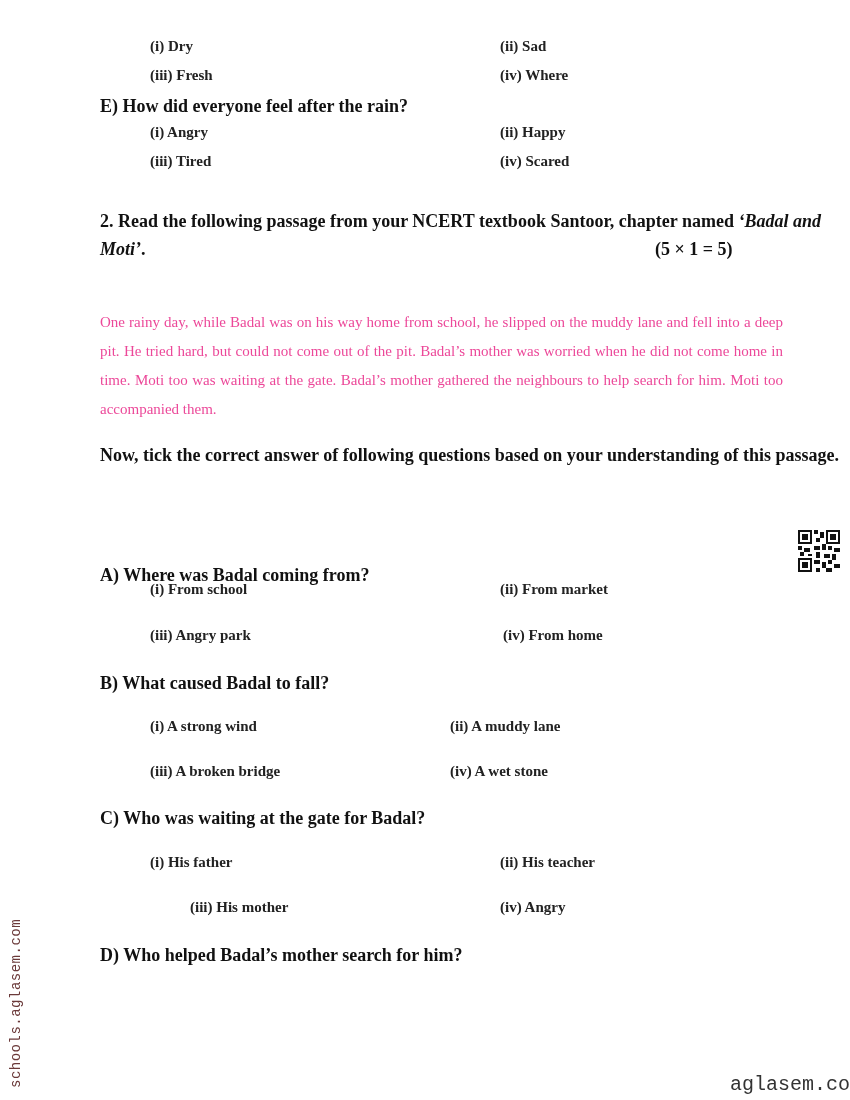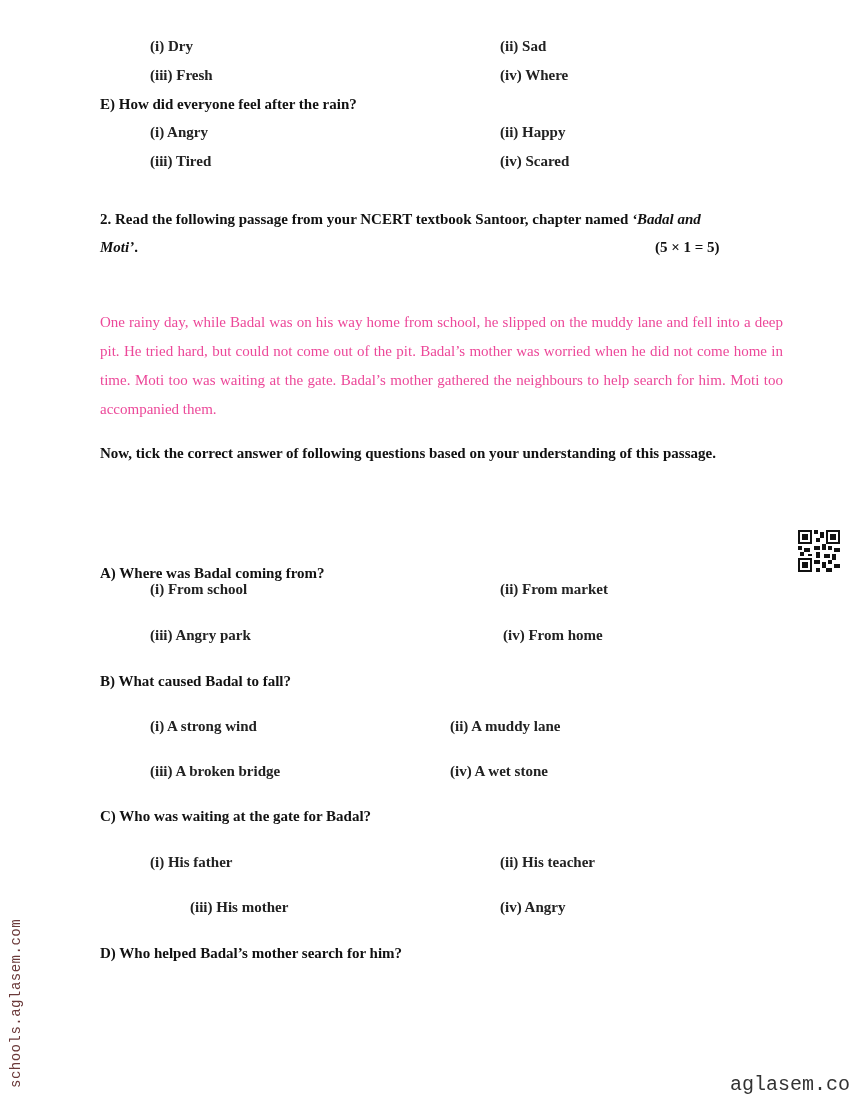--- a/index.html
+++ b/index.html
@@ -1,20 +1,20 @@
 <!DOCTYPE html>
 <html><head>
 <meta charset="utf-8">
 <style>
   html, body { margin: 0; padding: 0; background: #ffffff; }
   body { width: 850px; height: 1100px; position: relative; overflow: hidden;
          font-family: "Liberation Serif", "DejaVu Serif", serif; color: #1a1a1a; }
   .abs { position: absolute; white-space: nowrap; font-weight: bold; }
   .opt { font-size: 15px; color: #222; }
-  .q { font-size: 15px; font-weight: bold; color: #111; }
+  .q { font-size: 18px; font-weight: bold; color: #111; }
   .para { position: absolute; left: 100px; width: 683px; font-size: 15px; line-height: 29px;
           text-align: justify; color: #ec4899; }
   .wm-side { position: absolute; left: 8px; top: 1088px; transform-origin: left top;
              transform: rotate(-90deg); font-family: "Liberation Mono", "DejaVu Sans Mono", monospace;
              font-size: 14px; color: #6b3a3a; white-space: nowrap; letter-spacing: 0.5px; }
   .wm-bottom { position: absolute; left: 730px; top: 1073px; font-family: "Liberation Mono", "DejaVu Sans Mono", monospace;
                font-size: 20px; color: #333; }
   .qr { position: absolute; left: 798px; top: 530px; width: 42px; height: 42px; }
 </style>
 </head>

